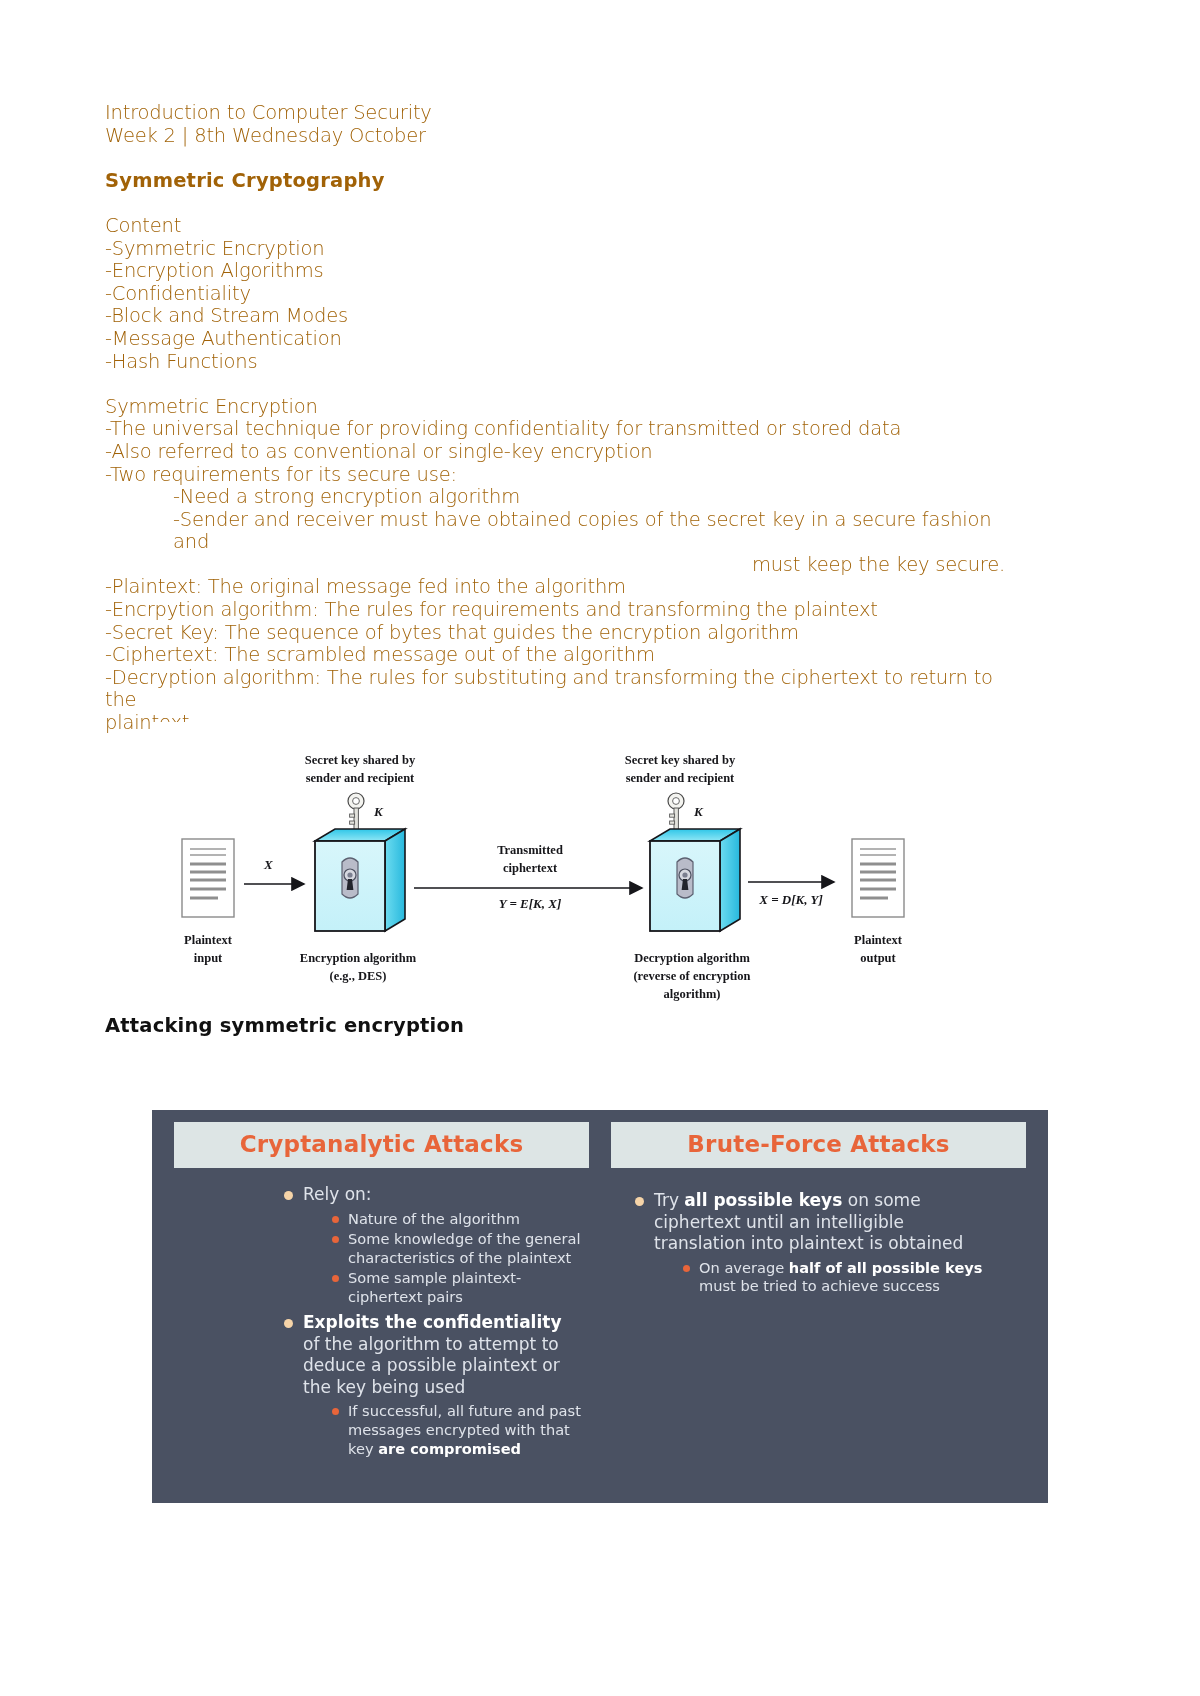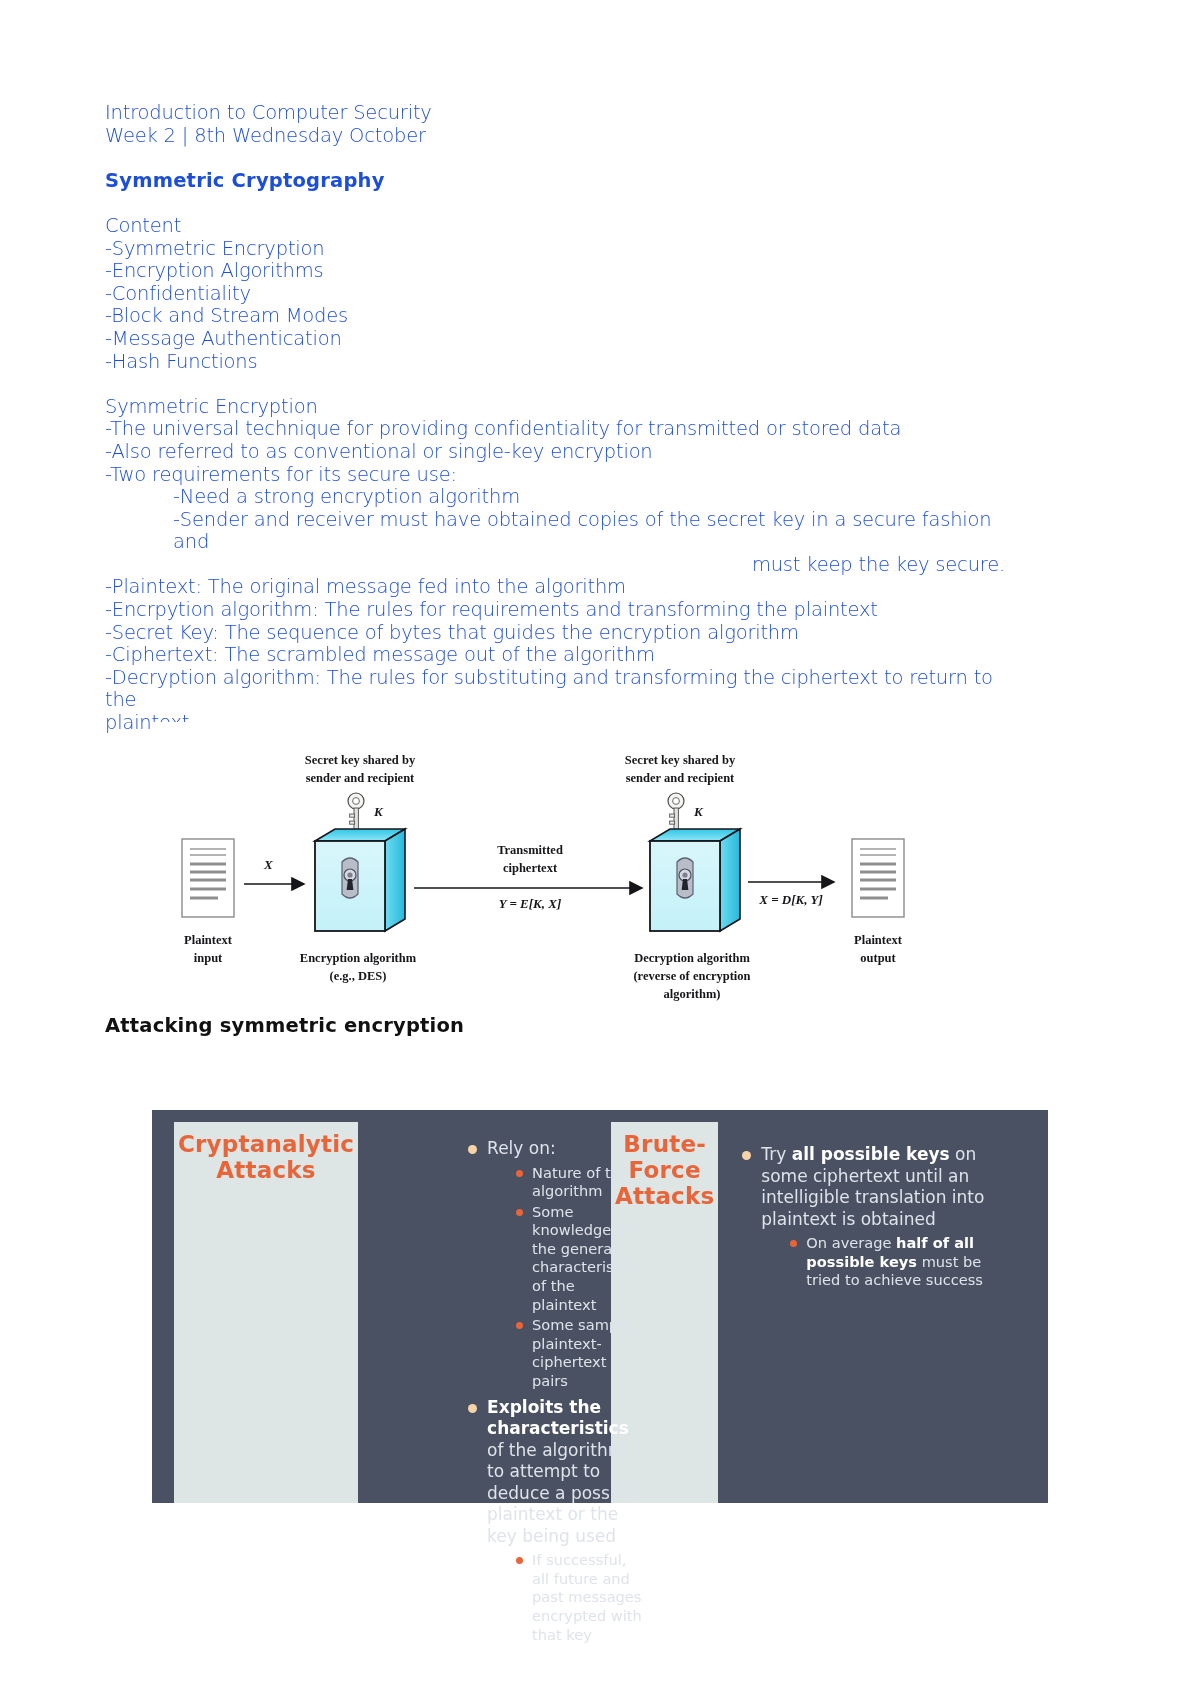--- a/index.html
+++ b/index.html
@@ -24,21 +24,21 @@
     position: absolute;
     left: 105px;
     top: 102px;
     width: 900px;
   }
   .nline {
     font-family: "DejaVu Sans", sans-serif;
     font-size: 19.5px;
     line-height: 22.6px;
     letter-spacing: -0.2px;
-    color: #1d4ed8;
+    color: #a16207;
     white-space: pre-wrap;
     font-weight: 300;
     -webkit-font-smoothing: antialiased;
   }
   .nline.bold { font-weight: bold; letter-spacing: 0.2px; }
   .nline.indent { padding-left: 68px; }
   .nline.indent2 { padding-left: 68px; text-align: right; }
   .gap { height: 22.6px; }
 
   
@@ -86,20 +86,21 @@
     display: flex;
     width: 100%;
     height: 100%;
     box-sizing: border-box;
     padding: 12px 22px 0 22px;
     gap: 22px;
   }
   .col {
     flex: 1 1 0;
     display: flex;
+    flex-direction: column;
     min-width: 0;
   }
   .col-head {
     background: #dde5e5;
     text-align: center;
     padding: 9px 4px 11px 4px;
     box-sizing: border-box;
   }
   .col-head-text {
     color: #e8653a;
@@ -352,21 +353,21 @@
             <li class="b1">
               <span>Rely on:</span>
               <ul class="lvl2">
                 <li class="b2">Nature of the algorithm</li>
                 <li class="b2">Some knowledge of the general characteristics of the plaintext</li>
                 <li class="b2">Some sample plaintext-ciphertext pairs</li>
               </ul>
             </li>
 
             <li class="b1">
-              <span class="bld">Exploits the characteristics</span><span> of the algorithm to attempt to deduce a possible plaintext or the key being used</span>
+              <span class="bld">Exploits the confidentiality</span><span> of the algorithm to attempt to deduce a possible plaintext or the key being used</span>
               <ul class="lvl2">
                 <li class="b2"><span>If successful, all future and past messages encrypted with that key </span><span class="bld">are compromised</span></li>
               </ul>
             </li>
 
           </ul>
         </div>
       </div>
 
       <div class="col right">

